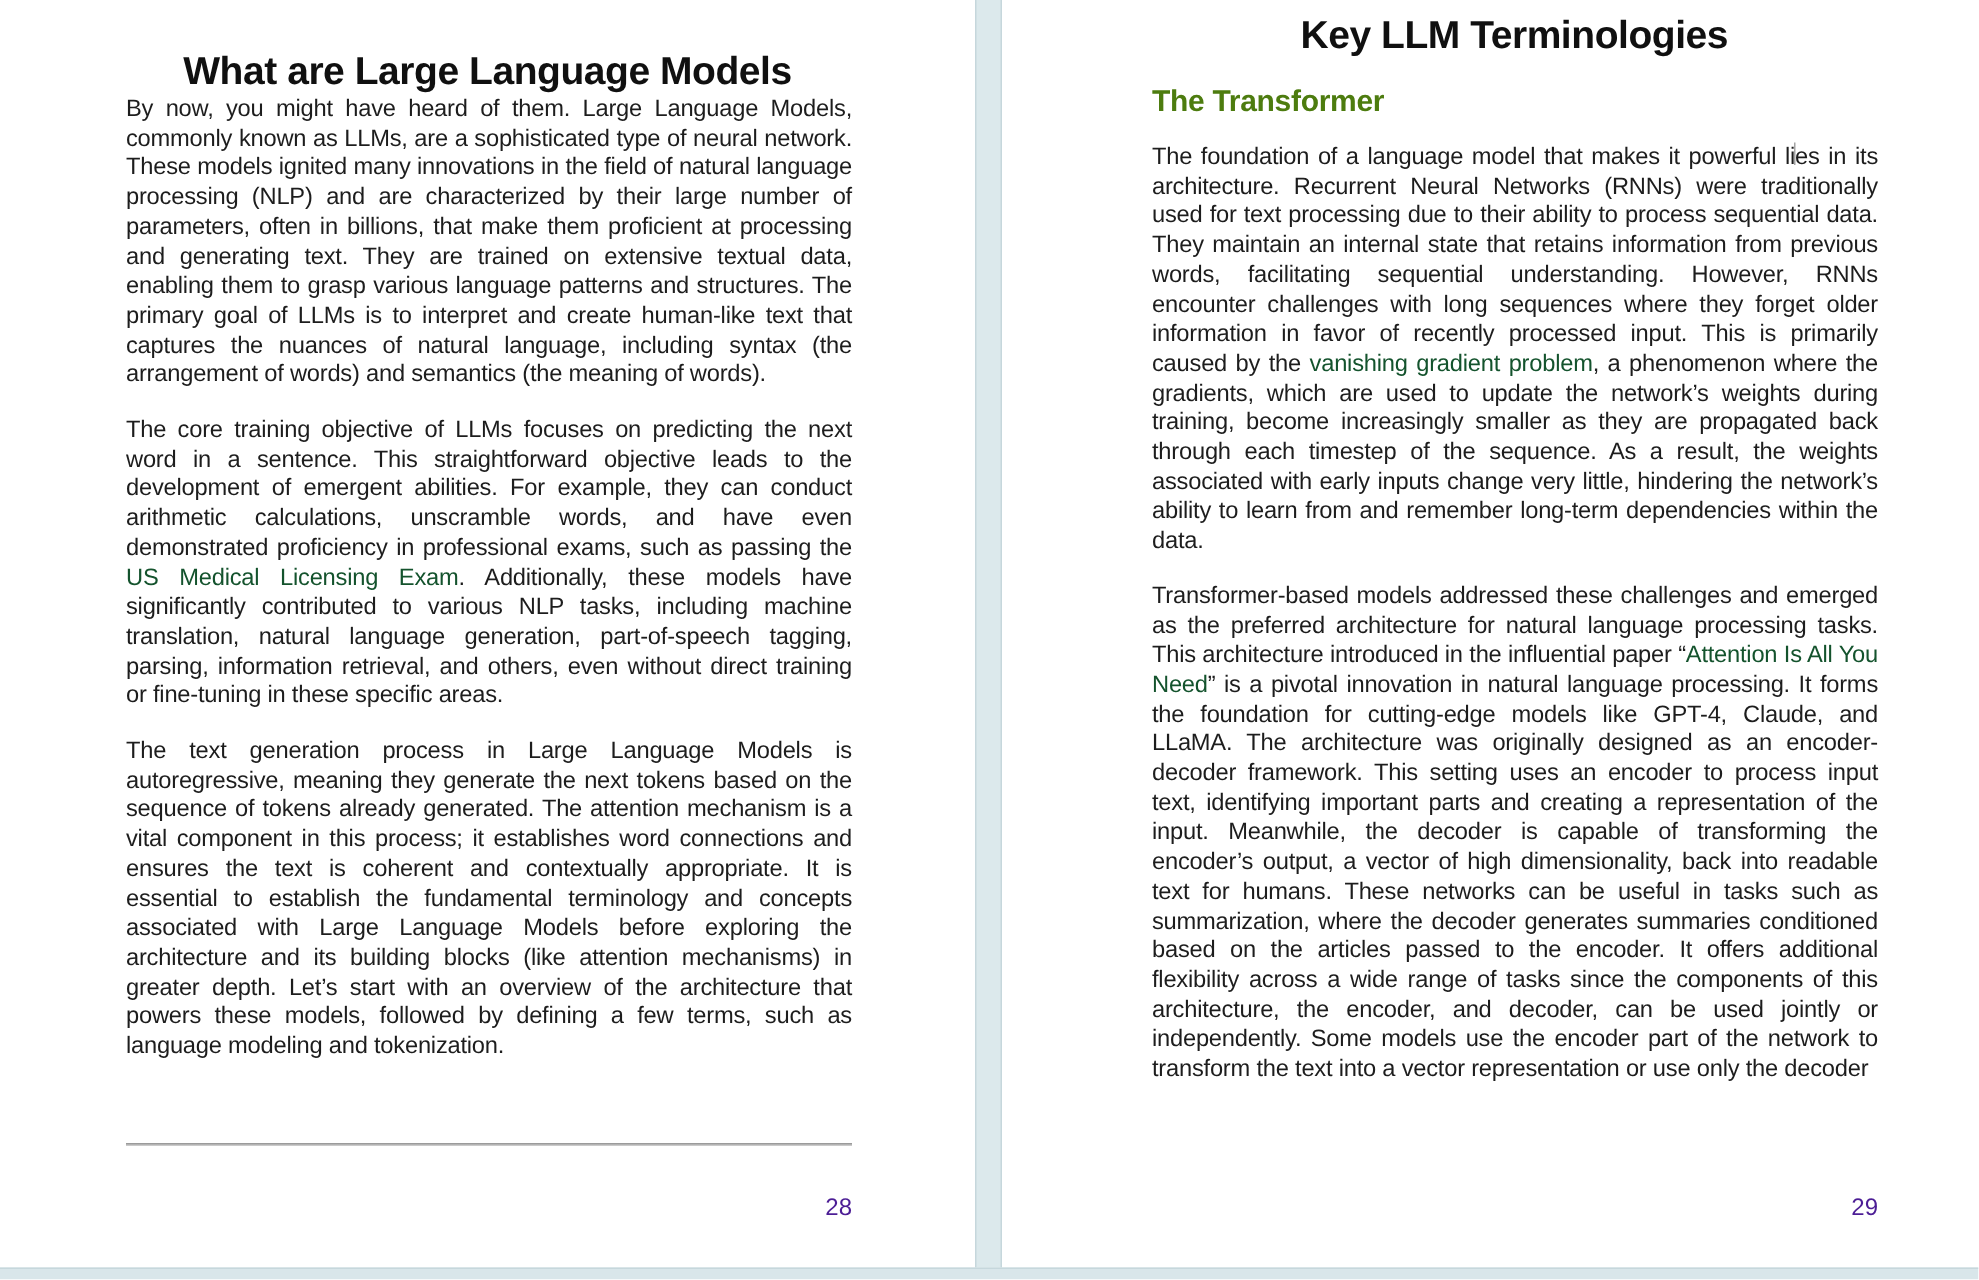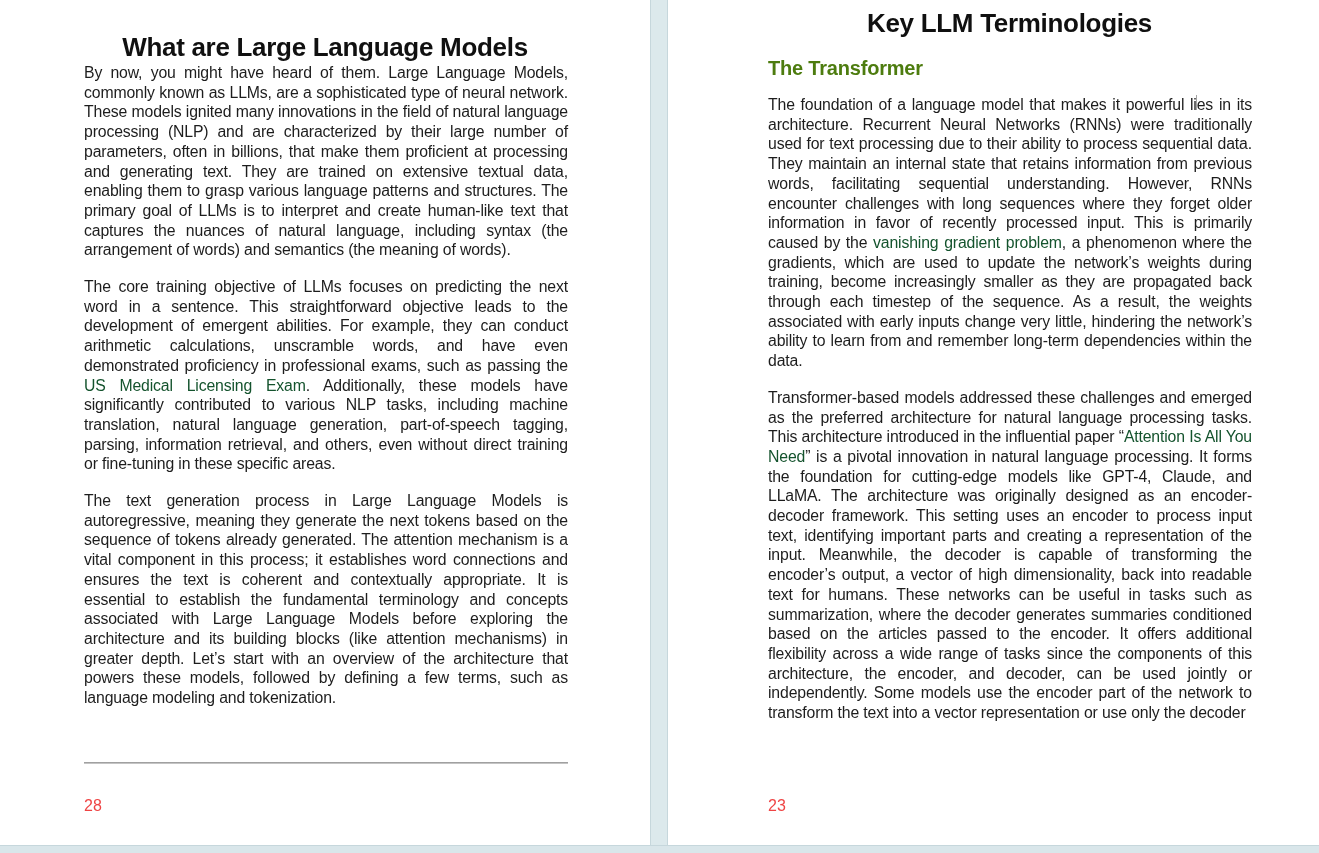--- a/index.html
+++ b/index.html
@@ -48,21 +48,21 @@
   }
   p.para b { font-weight:normal; }
   a.doclink { color:#14532d; text-decoration:none; cursor:pointer; }
 
   .footer-rule {
     position:absolute; left:84px; top:762px; width:484px; height:2px;
     background:linear-gradient(#8f8f8f,#d6d6d6);
   }
   .page-number {
     position:absolute; left:84px; top:797px; width:484px;
-    text-align:left; font-size:16px; color:#ef4444;
+    text-align:right; font-size:16px; color:#4c1d95;
   }
   .page-number--right { z-index:1; }
 
   .watermark {
     position:absolute; left:200px; top:772px; z-index:5;
     font-size:39px; line-height:46px; white-space:nowrap;
     color:#d3d5d6;
     text-shadow:2px 2px 0 rgba(255,255,255,0.95), -1px -1px 0 rgba(187,192,194,0.55);
     letter-spacing:1px;
   }
@@ -91,18 +91,18 @@
   <div class="gutter"></div>
 
   <div class="page page--right">
     <h1 class="page-title">Key LLM Terminologies</h1>
     <h2 class="section-title">The Transformer</h2>
     <div class="body-col">
       <p class="para"><span>The foundation of a language model that makes it powerful lies in its architecture. Recurrent Neural Networks (RNNs) were traditionally used for text processing due to their ability to process sequential data. They maintain an internal state that retains information from previous words, facilitating sequential understanding. However, RNNs encounter challenges with long sequences where they forget older information in favor of recently processed input. This is primarily caused by the </span><a class="doclink">vanishing gradient problem</a><span>, a phenomenon where the gradients, which are used to update the network’s weights during training, become increasingly smaller as they are propagated back through each timestep of the sequence. As a result, the weights associated with early inputs change very little, hindering the network’s ability to learn from and remember long-term dependencies within the data.</span></p>
       <p class="para"><span>Transformer-based models addressed these challenges and emerged as the preferred architecture for natural language processing tasks. This architecture introduced in the influential paper “</span><a class="doclink">Attention Is All You Need</a><span>” is a pivotal innovation in natural language processing. It forms the foundation for cutting-edge models like GPT-4, Claude, and LLaMA. The architecture was originally designed as an encoder-decoder framework. This setting uses an encoder to process input text, identifying important parts and creating a representation of the input. Meanwhile, the decoder is capable of transforming the encoder’s output, a vector of high dimensionality, back into readable text for humans. These networks can be useful in tasks such as summarization, where the decoder generates summaries conditioned based on the articles passed to the encoder. It offers additional flexibility across a wide range of tasks since the components of this architecture, the encoder, and decoder, can be used jointly or independently. Some models use the encoder part of the network to transform the text into a vector representation or use only the decoder</span></p>
     </div>
     <div class="text-cursor"></div>
-    <div class="page-number page-number--right">23</div>
+    <div class="page-number page-number--right">29</div>
   </div>
 
   <div class="bottom-bar"></div>
 
 </div>
 
 </body></html>

